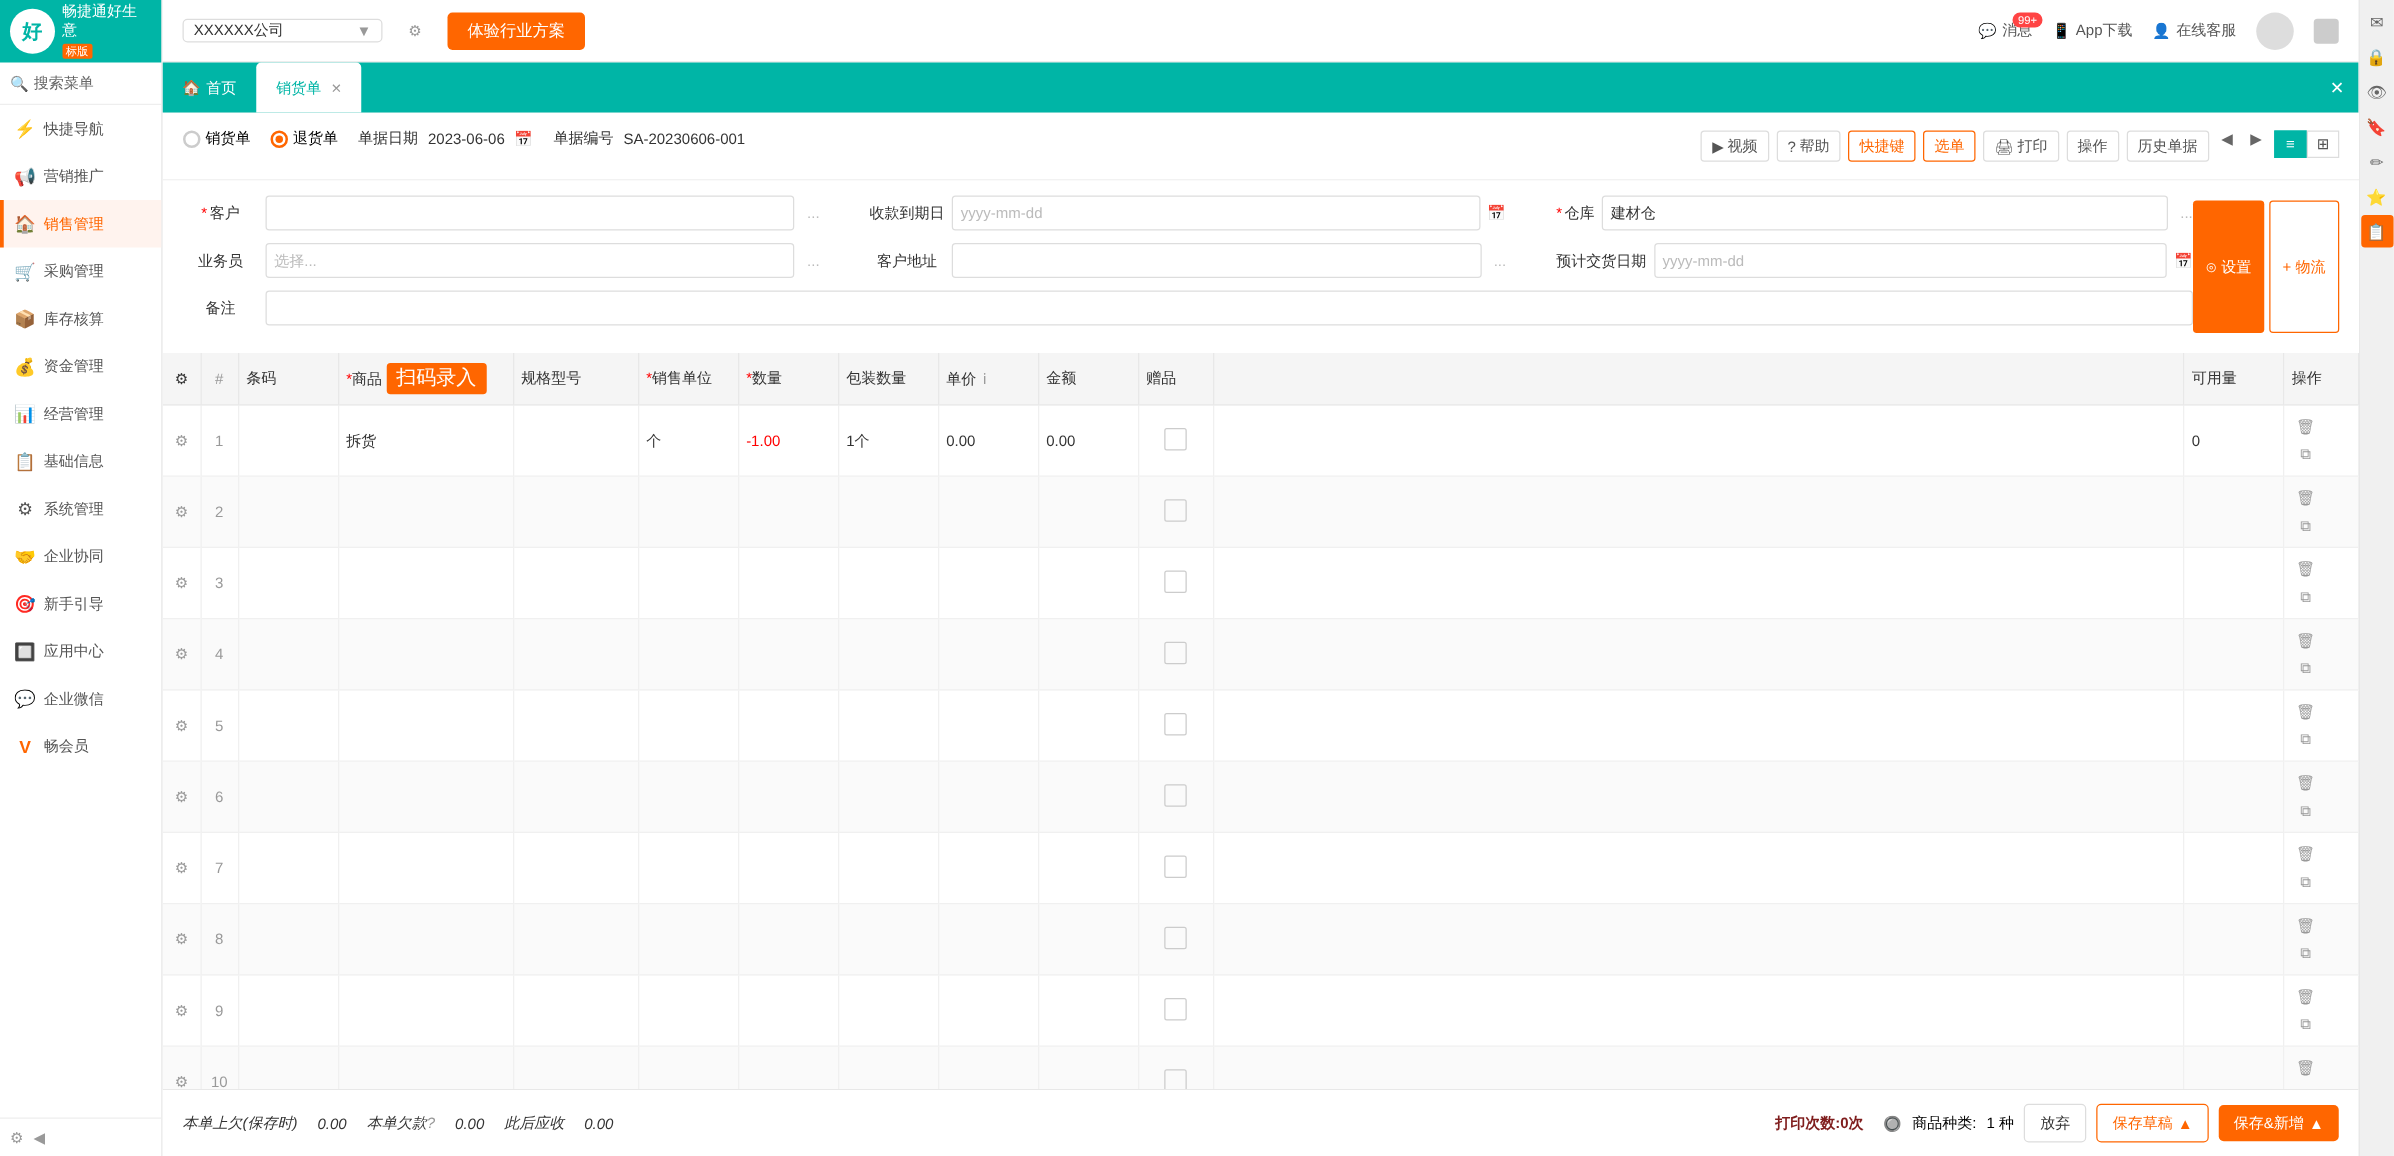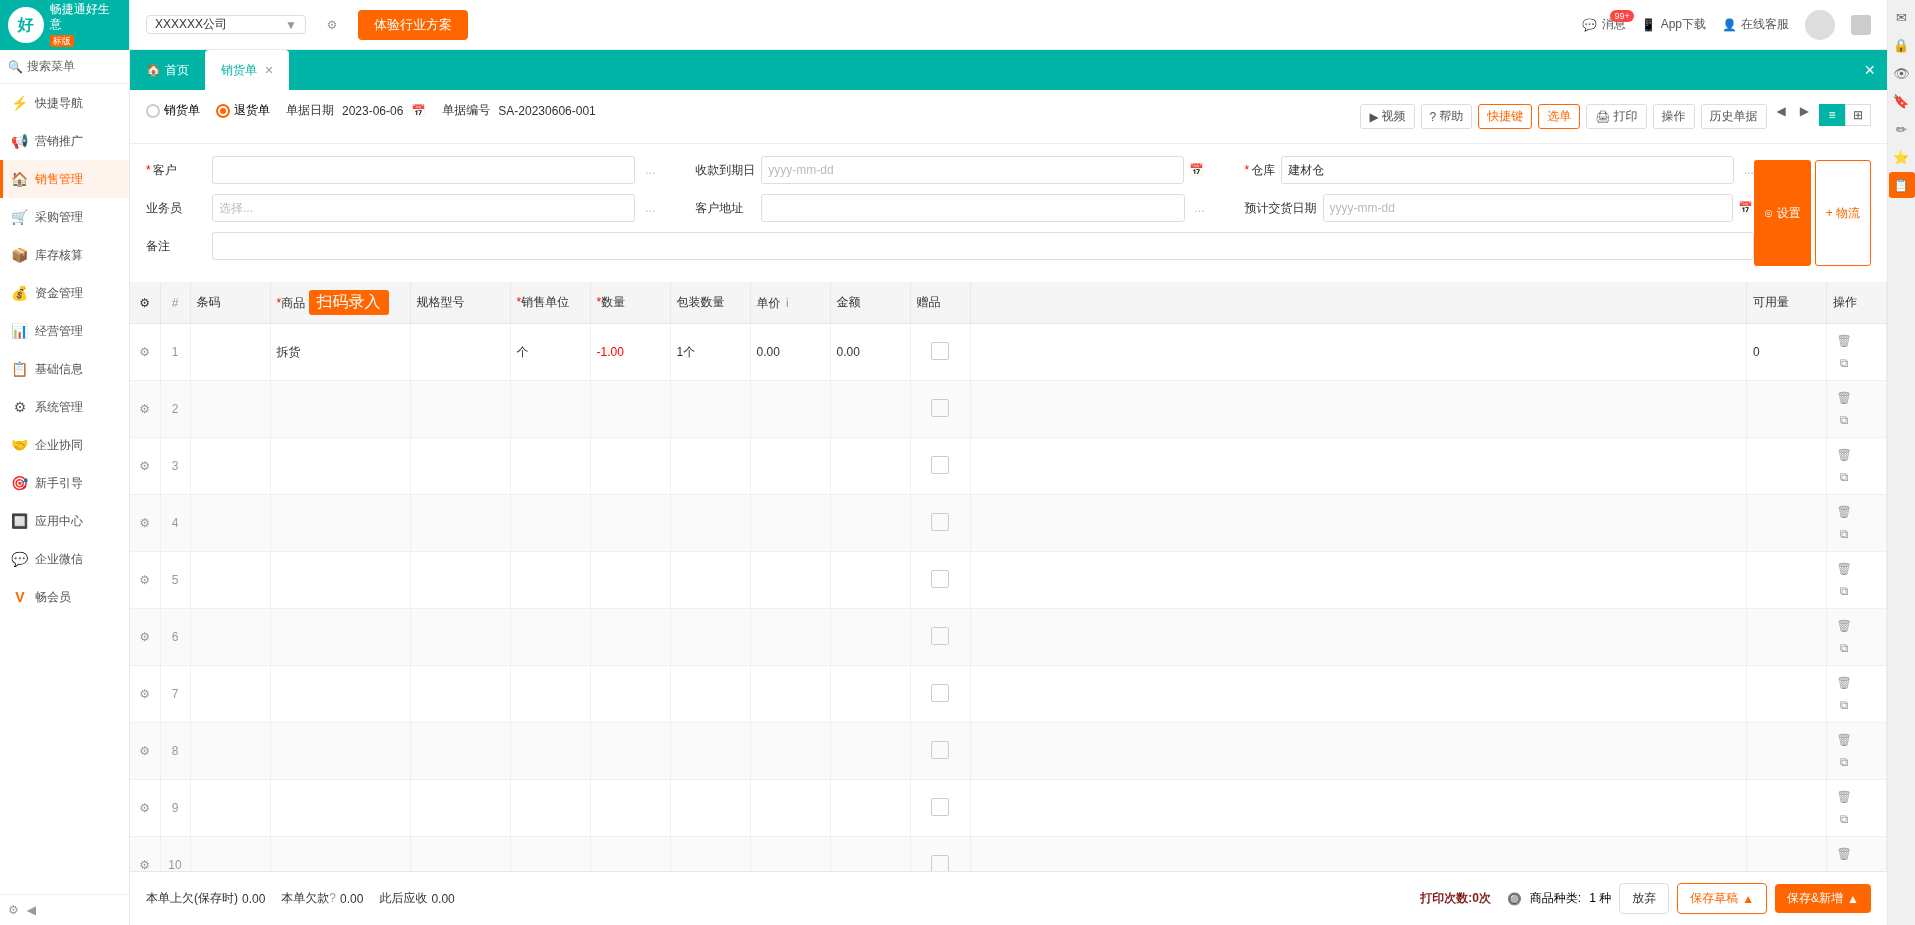--- a/index.html
+++ b/index.html
@@ -94,21 +94,21 @@
     .col-pkgqty { width: 80px; }
     .col-price { width: 80px; }
     .col-amount { width: 80px; }
     .col-gift { width: 60px; }
     .col-avail { width: 80px; }
     .col-action { width: 60px; }
     .row-action-btn { width: 22px; height: 22px; display: inline-flex; align-items: center; justify-content: center; cursor: pointer; color: #999; }
 
     
     .bottom-bar { height: 54px; background: #fff; border-top: 1px solid #e8e8e8; display: flex; align-items: center; padding: 0 16px; gap: 16px; }
-    .bottom-stat { display: flex; align-items: center; gap: 4px; color: #555; }
+    .bottom-stat { display: flex; align-items: center; gap: 16px; color: #555; font-style: italic; }
     .bottom-stat-label { color: #333; }
     .bottom-stat-value { color: #333; font-weight: 500; }
     .bottom-stat-q { color: #999; cursor: pointer; }
     .bottom-actions { margin-left: auto; display: flex; gap: 8px; align-items: center; }
     .bottom-actions .print-info { color: #7f1d1d; margin-right: 8px; font-weight: bold; }
     .abandon-btn { background: #fff; color: #333; border: 1px solid #ddd; border-radius: 4px; padding: 6px 12px; cursor: pointer; }
     .draft-btn { background: #fff; color: #ff6600; border: 1px solid #ff6600; border-radius: 4px; padding: 6px 12px; cursor: pointer; display: flex; align-items: center; gap: 4px; }
     .save-new-btn { background: #ff6600; color: #fff; border: none; border-radius: 4px; padding: 6px 12px; cursor: pointer; display: flex; align-items: center; gap: 4px; }
 
     
@@ -291,21 +291,21 @@
           <div class="view-toggle">
             <div class="view-btn active">≡</div>
             <div class="view-btn">⊞</div>
           </div>
         </div>
       </div>
     </div>
 
     <div class="form-fields">
       <div style="display:flex;gap:0;">
-        <div style="flex:1;">
+        <div style="flex:1;text-align:center;">
           <div class="form-row">
             <div class="form-field">
               <span class="form-field-label required">客户</span>
               <div class="form-input placeholder" style="min-width:200px;"></div>
               <span class="form-input-dots">...</span>
             </div>
             <div class="form-field-sep"></div>
             <div class="form-field">
               <span class="form-field-label">收款到期日</span>
               <div class="form-input placeholder" style="min-width:160px;">

